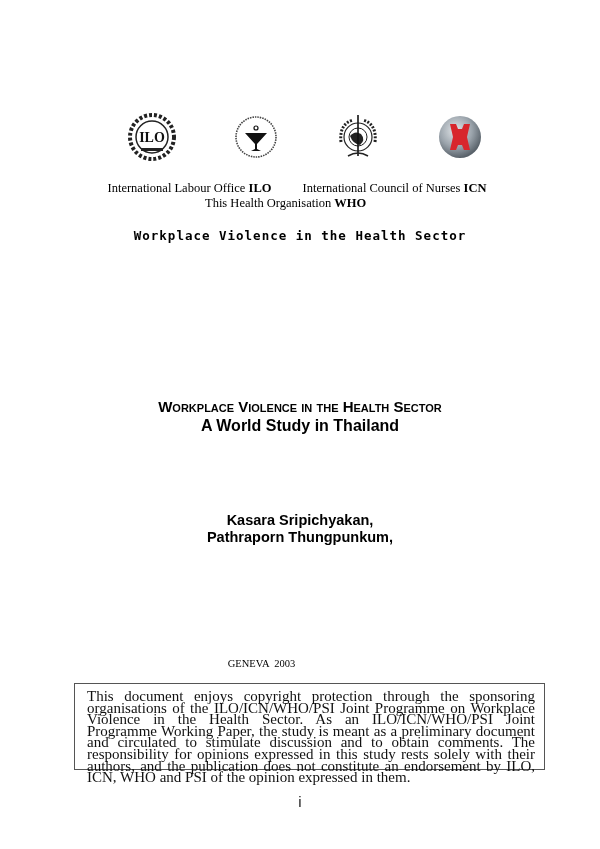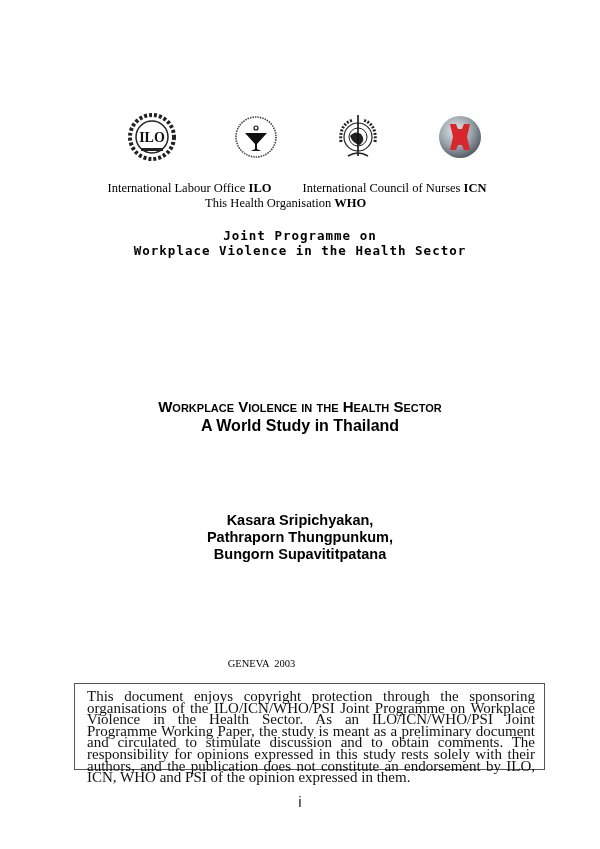--- a/index.html
+++ b/index.html
@@ -178,32 +178,30 @@
   <div class="org-row r1">
     <span class="left"><span>International Labour Office </span><b>ILO</b></span>
     <span class="right"><span>International Council of Nurses </span><b>ICN</b></span>
   </div>
   <div class="org-row r2">
     <span class="left"><span>This Health Organisation </span><b>WHO</b></span>
   </div>
 </div>
 
 <div class="programme">
-  <div>Joint Programme on</div>
   <div>Workplace Violence in the Health Sector</div>
 </div>
 
 <div class="title">
   <div class="t1">Workplace Violence in the Health Sector</div>
   <div class="t2">A World Study in Thailand</div>
 </div>
 
 <div class="authors">
   <div>Kasara Sripichyakan,</div>
   <div>Pathraporn Thungpunkum,</div>
-  <div>Bungorn Supavititpatana</div>
 </div>
 
 <div class="place" style="white-space:pre;">GENEVA  2003</div>
 
 <div class="notice">This document enjoys copyright protection through the sponsoring organisations of the ILO/ICN/WHO/PSI Joint Programme on Workplace Violence in the Health Sector. As an ILO/ICN/WHO/PSI Joint Programme Working Paper, the study is meant as a preliminary document and circulated to stimulate discussion and to obtain comments. The responsibility for opinions expressed in this study rests solely with their authors, and the publication does not constitute an endorsement by ILO, ICN, WHO and PSI of the opinion expressed in them.</div>
 
 <div class="page-num">i</div>
 
 </body></html>

